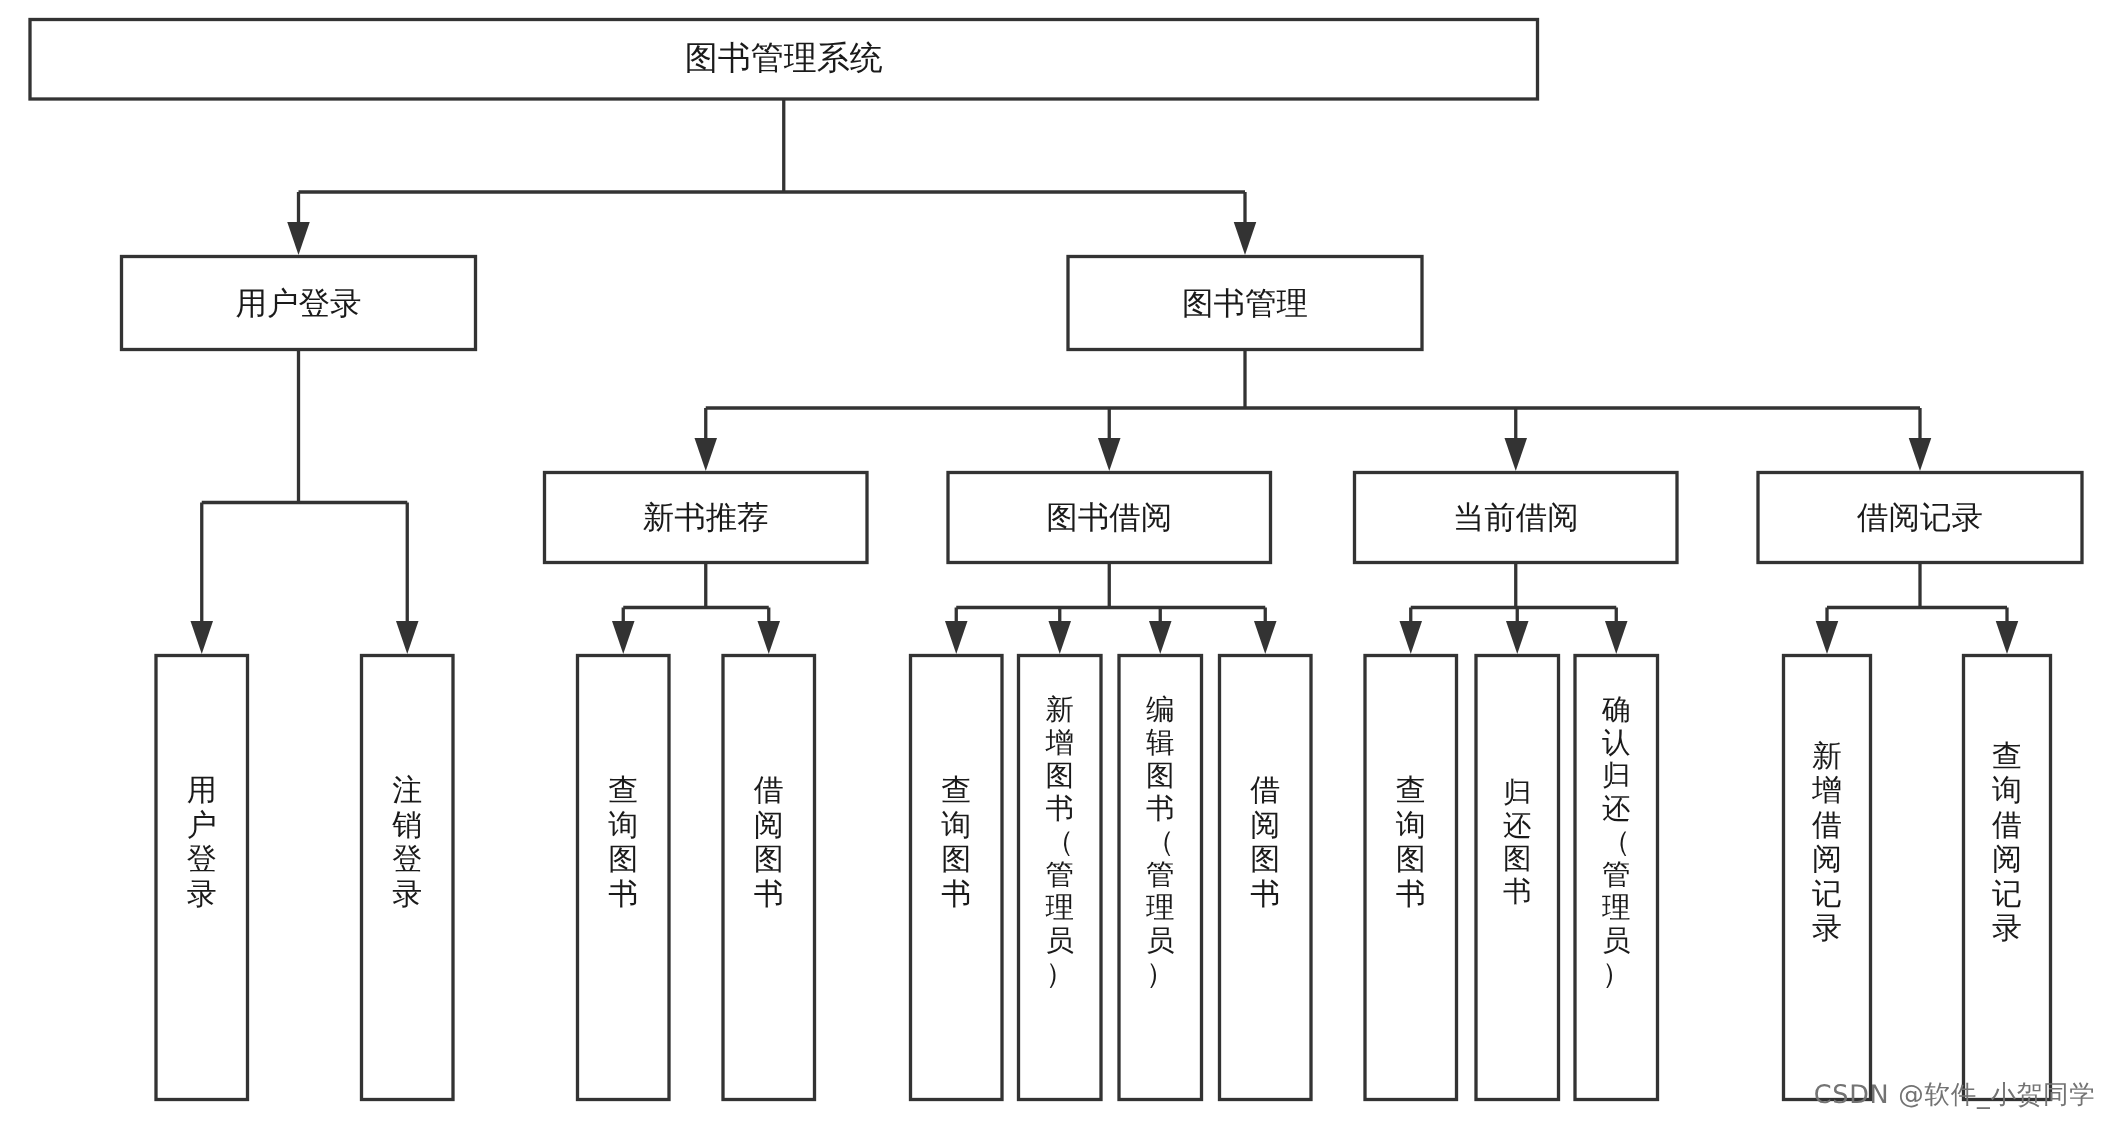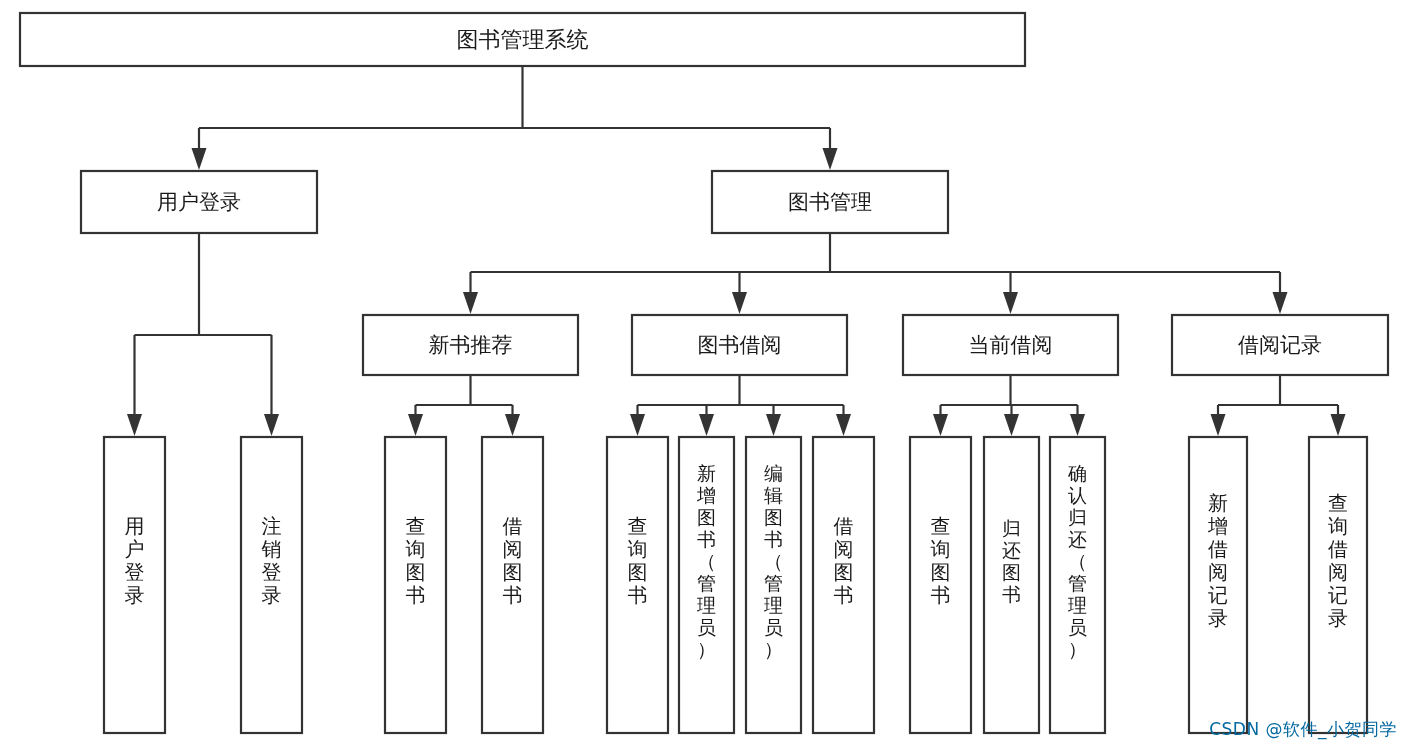--- a/index.html
+++ b/index.html
@@ -41,21 +41,21 @@
   .arrow-head {
     fill: #333333;
     stroke: none;
   }
   .watermark-text {
     position: absolute;
     right: 8px;
     bottom: 6px;
     font-family: "DejaVu Sans", "Liberation Sans", sans-serif;
     font-size: 17px;
-    color: #0369a1;
+    color: #737373;
     letter-spacing: 0.5px;
     user-select: none;
     white-space: nowrap;
   }
 </style>
 </head>
 <body>
 
 <div id="diagram-root">
   <svg class="flowchart" id="flowchart-svg" viewBox="0 0 1405 747">

